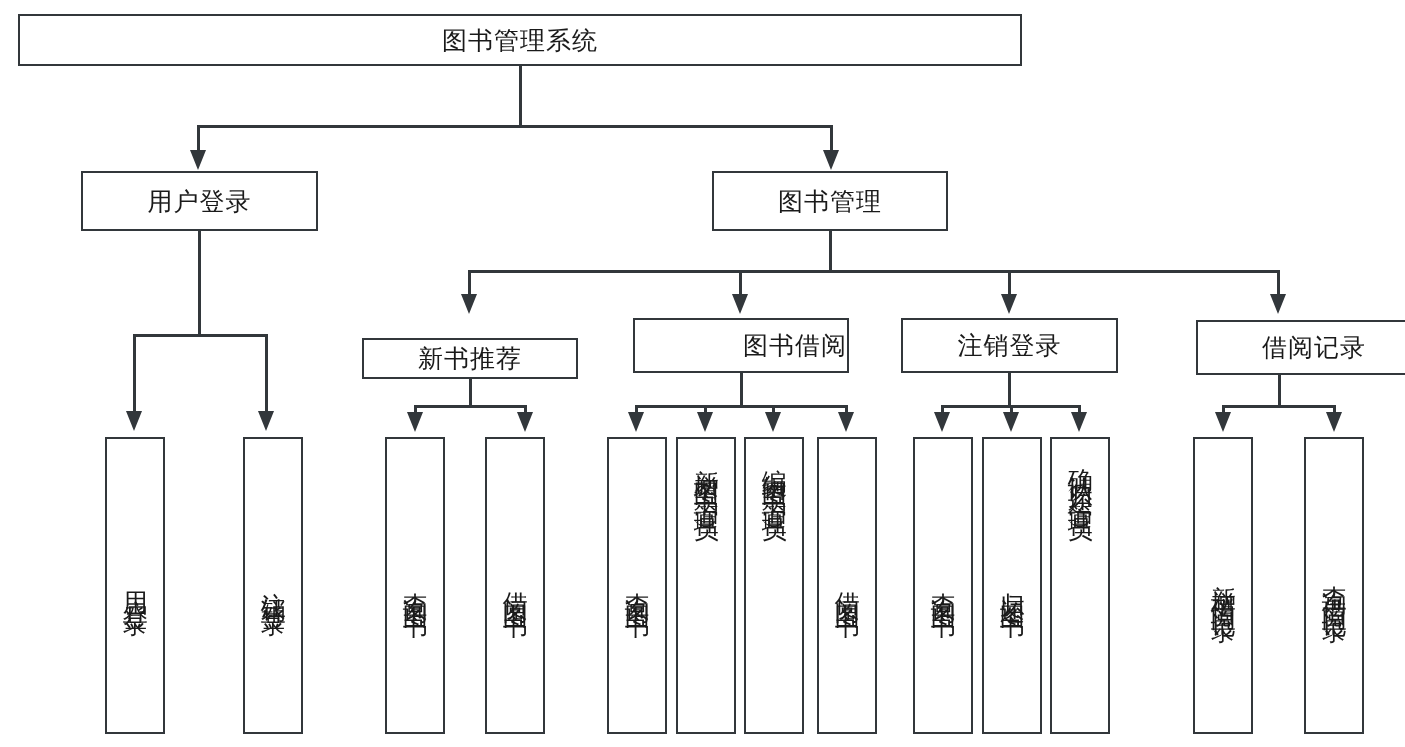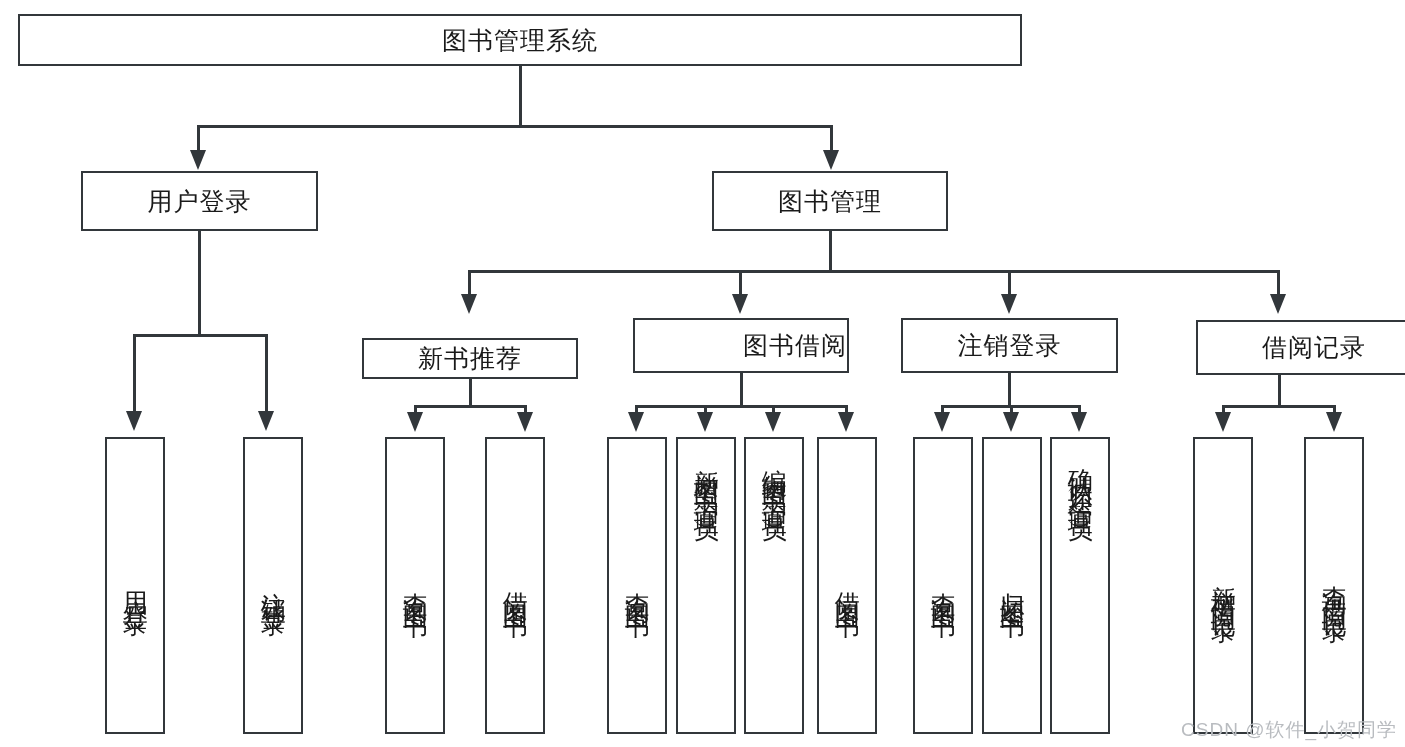--- a/index.html
+++ b/index.html
@@ -188,14 +188,13 @@
     <span class="vtext">确认归还（管理员）</span>
   </div>
 
   <div class="node v center" style="left:1193px;top:437px;width:60px;height:297px;">
     <span class="vtext">新增借阅记录</span>
   </div>
   <div class="node v center" style="left:1304px;top:437px;width:60px;height:297px;">
     <span class="vtext">查询借阅记录</span>
   </div>
 
-  <div id="watermark">CSDN @软件_小贺同学</div>
 </div>
 
 </body></html>

